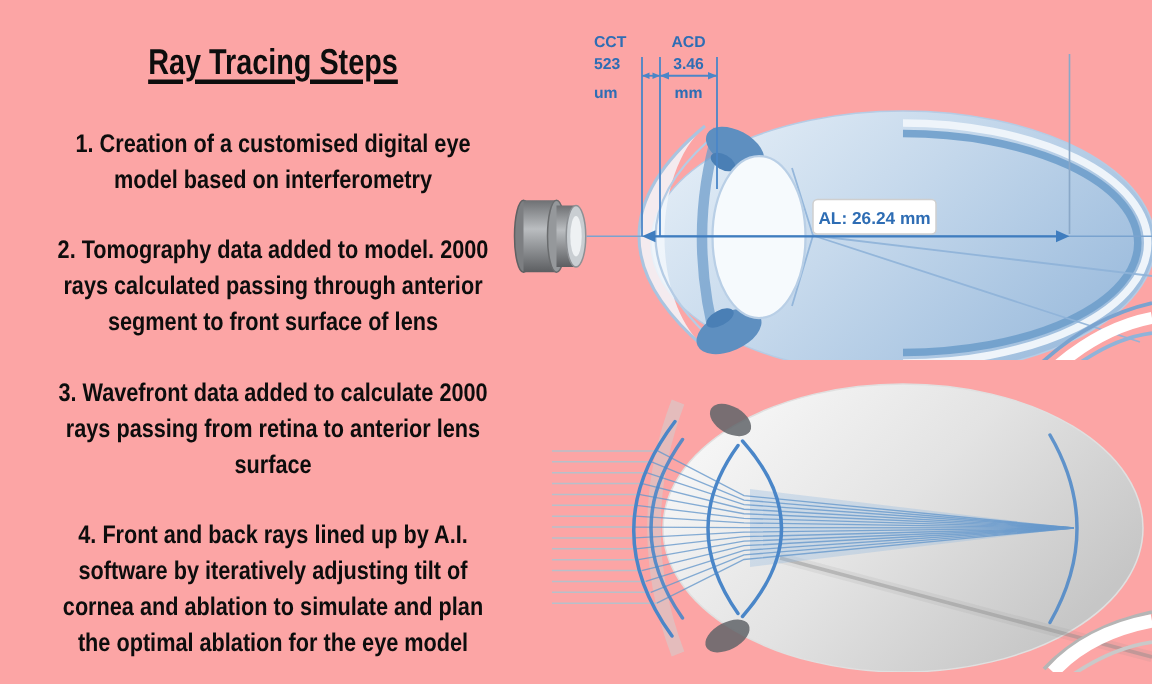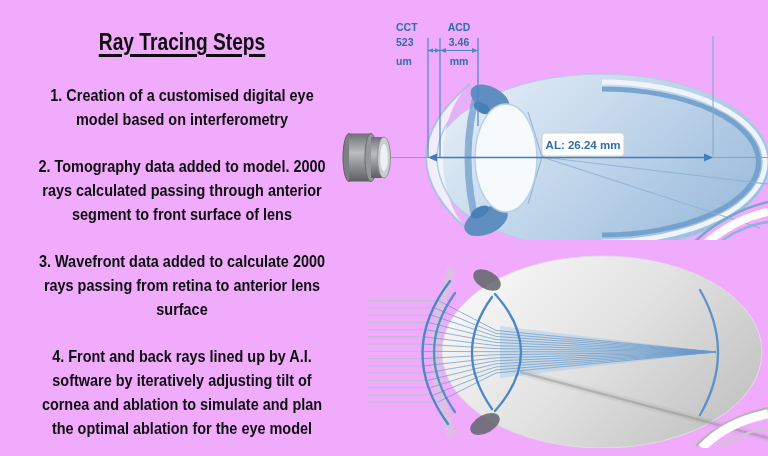--- a/index.html
+++ b/index.html
@@ -1,18 +1,18 @@
 <!DOCTYPE html>
 <html><head>
 <meta charset="utf-8">
 <style>
   html,body{margin:0;padding:0;background:#ffffff;}
   body{width:768px;height:456px;position:relative;overflow:hidden;
        font-family:"Liberation Sans",sans-serif;}
-  .canvas{position:absolute;inset:0;background:#f0abfc;}
+  .canvas{position:absolute;inset:0;background:#fca5a5;}
 
   
   .title{position:absolute;left:-38px;top:28px;width:440px;text-align:center;
          margin:0;color:#0d0d0d;font-size:24px;font-weight:bold;
          transform:scaleX(0.80);transform-origin:50% 0;
          text-decoration:underline;text-decoration-thickness:2.5px;text-underline-offset:4px;}
   .step{position:absolute;left:-38px;width:440px;margin:0;text-align:center;
         color:#0d0d0d;font-size:17px;font-weight:bold;line-height:24px;
         white-space:pre-line;transform:scaleX(0.85);transform-origin:50% 0;}
   .s1{top:84px}.s2{top:155px}.s3{top:250px}.s4{top:345px}

